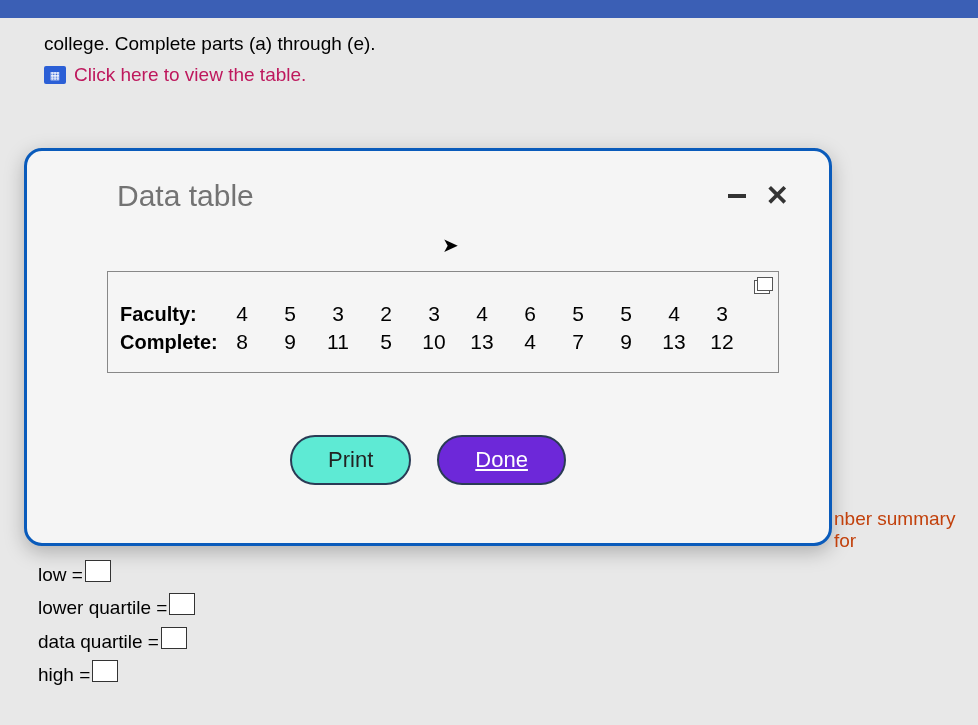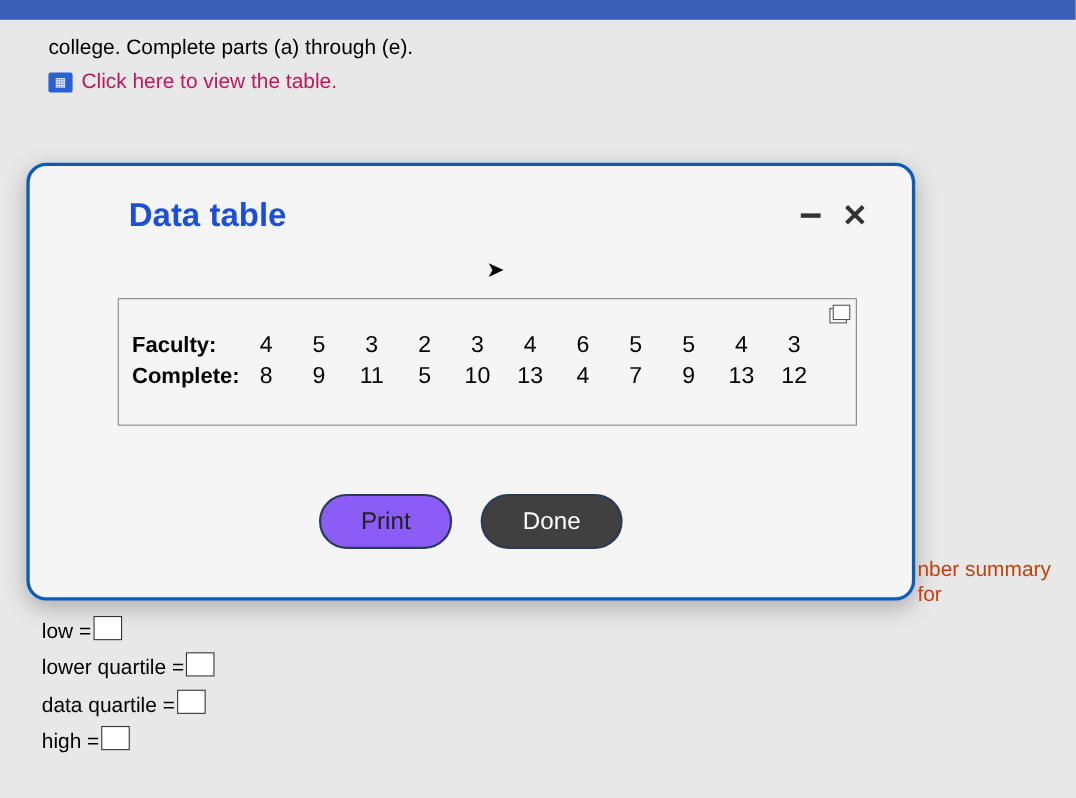--- a/index.html
+++ b/index.html
@@ -55,22 +55,22 @@
       box-shadow: 0 6px 20px rgba(0,0,0,0.25);
     }
     .modal-header {
       display: flex;
       justify-content: space-between;
       align-items: center;
       padding: 28px 40px 8px 90px;
     }
     .modal-title {
       font-size: 30px;
-      color: #1d4ed8;
-      font-weight: 700;
+      color: #737373;
+      font-weight: 400;
     }
     .window-controls {
       display: flex;
       gap: 20px;
       align-items: center;
     }
     .minimize-icon {
       width: 18px;
       height: 4px;
       background: #333;
@@ -79,21 +79,21 @@
     .close-icon {
       font-size: 28px;
       font-weight: bold;
       color: #333;
       cursor: pointer;
       line-height: 1;
     }
     .data-table-wrap {
       margin: 50px 50px 0 80px;
       border: 1px solid #888;
-      padding: 30px 12px 28px 12px;
+      padding: 30px 12px 14px 12px;
       position: relative;
     }
     .copy-icon {
       position: absolute;
       top: 8px;
       right: 8px;
       width: 16px;
       height: 14px;
       border: 1.5px solid #555;
       background: #fff;
@@ -130,26 +130,27 @@
       margin-top: 62px;
     }
     .btn {
       padding: 10px 36px;
       font-size: 22px;
       border-radius: 26px;
       cursor: pointer;
       border: 2px solid #2a3b55;
     }
     .btn-print {
-      background: #8b5cf6;
+      background: #5eead4;
       color: #222;
     }
     .btn-done {
-      background: #404040;
+      background: #6d28d9;
       color: #fff;
+      text-decoration: underline;
     }
     .truncated-text {
       position: absolute;
       top: 508px;
       left: 834px;
       font-size: 19px;
       color: #c2410c;
     }
     .answers {
       position: absolute;

